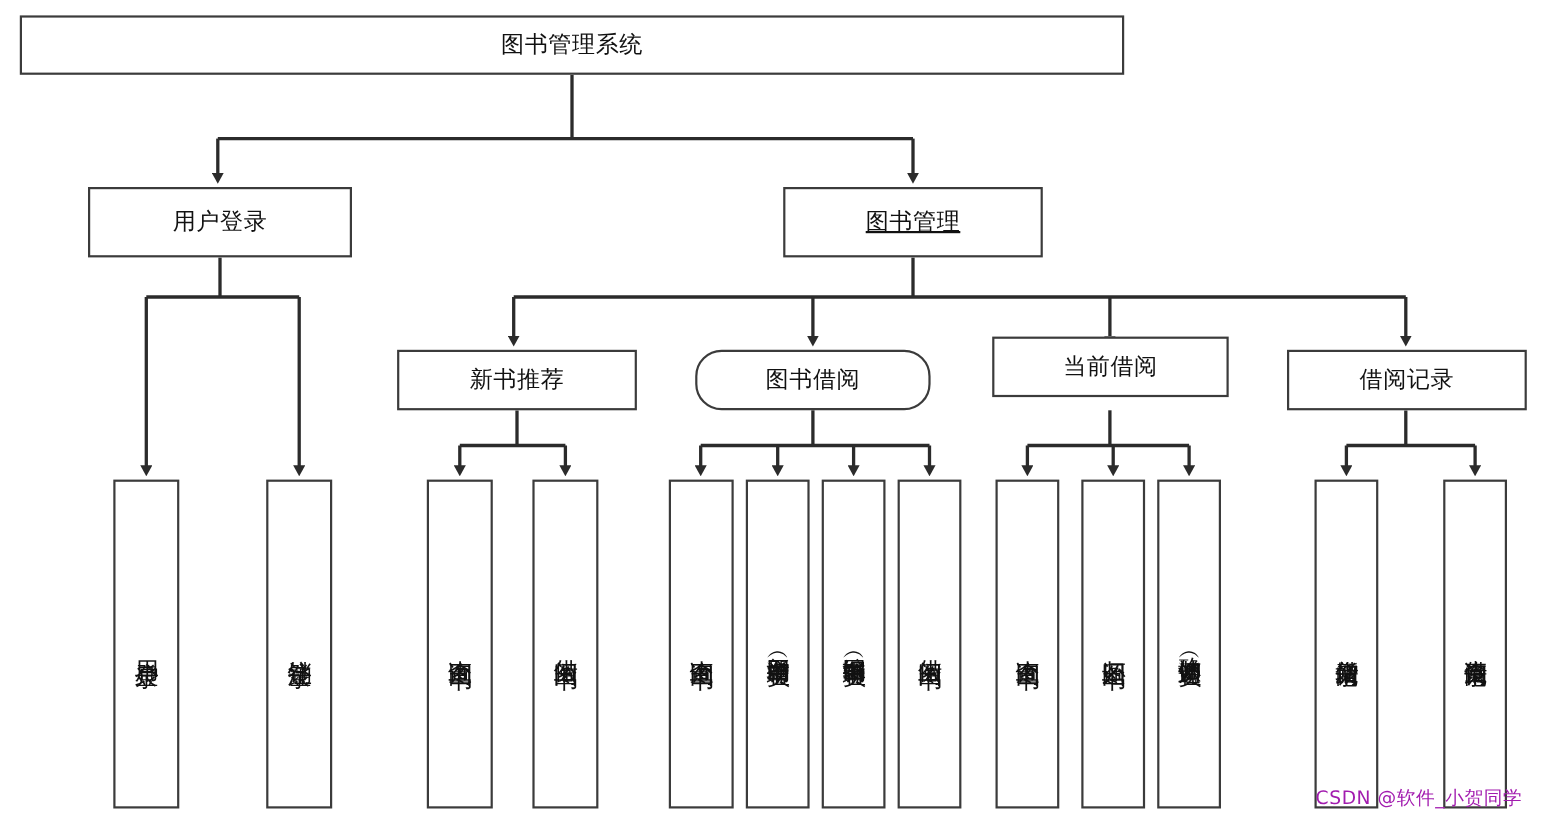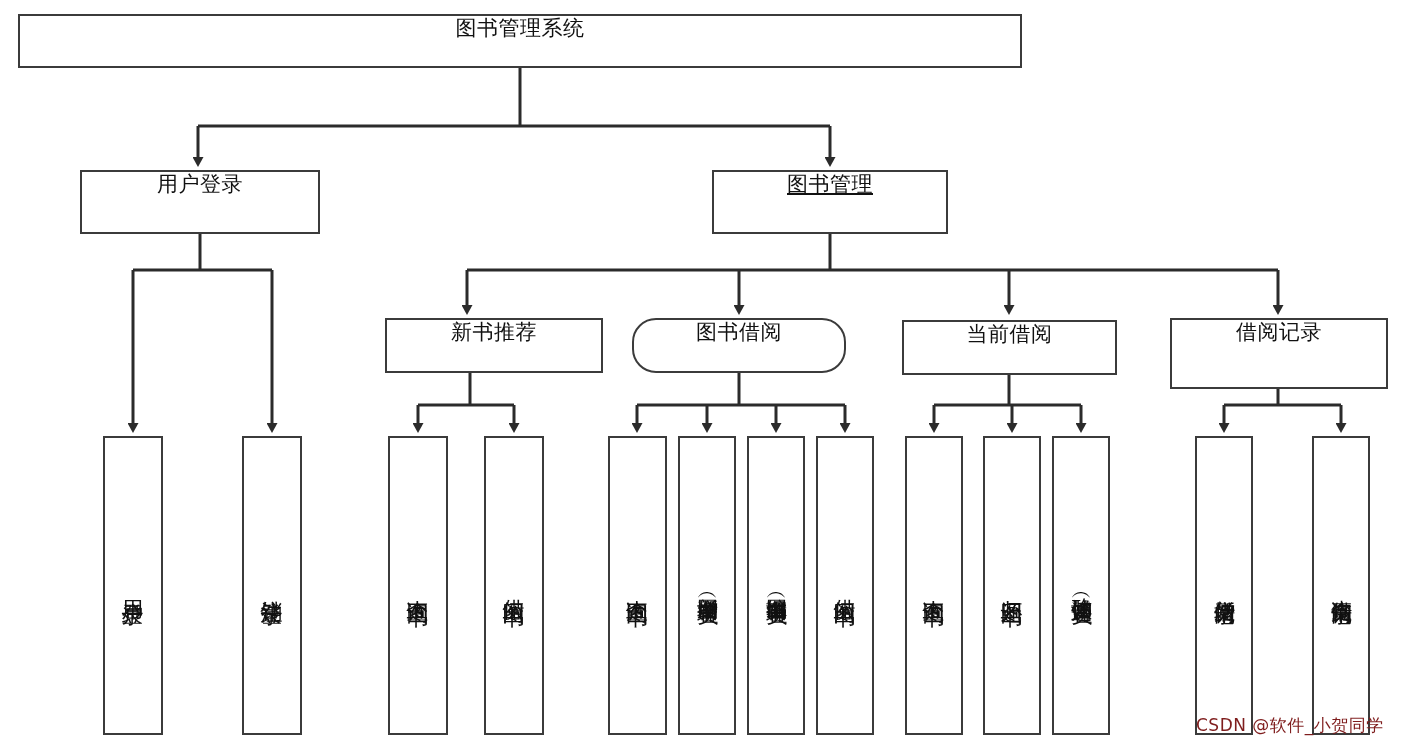--- a/index.html
+++ b/index.html
@@ -24,20 +24,21 @@
     width: 1405px;
     height: 747px;
     pointer-events: none;
   }
   .node {
     position: absolute;
     box-sizing: border-box;
     border: 2px solid #3b3b3b;
     background: #ffffff;
     display: flex;
+    align-items: center;
     justify-content: center;
     color: #111111;
   }
   .node-h .label {
     font-size: 21px;
     line-height: 1.2;
     letter-spacing: 0.5px;
     white-space: nowrap;
   }
   .node-root .label {
@@ -57,21 +58,21 @@
     white-space: nowrap;
   }
   .node-v.tall .label {
     font-size: 21px;
     line-height: 1.3;
     letter-spacing: 1px;
   }
   .watermark {
     position: absolute;
     font-size: 17px;
-    color: #7f1d1d;
+    color: #a21caf;
     white-space: nowrap;
     letter-spacing: 0.5px;
   }
 </style>
 </head>
 <body>
 
 <div id="canvas">
 
   <svg class="wires" viewBox="0 0 1405 747" xmlns="http://www.w3.org/2000/svg">
@@ -144,33 +145,33 @@
   </div>
 
   <div class="node node-h" style="left:80px; top:170px; width:240px; height:64px;">
     <span class="label">用户登录</span>
   </div>
 
   <div class="node node-h" style="left:712px; top:170px; width:236px; height:64px;text-decoration:underline;">
     <span class="label">图书管理</span>
   </div>
 
-  <div class="node node-h" style="left:361px; top:318px; width:218px; height:55px;margin-left:24px;">
+  <div class="node node-h" style="left:361px; top:318px; width:218px; height:55px;">
     <span class="label">新书推荐</span>
   </div>
 
   <div class="node node-h" style="left:632px; top:318px; width:214px; height:55px;border-radius:24px;">
     <span class="label">图书借阅</span>
   </div>
 
-  <div class="node node-h" style="left:902px; top:320px; width:215px; height:55px;">
+  <div class="node node-h" style="left:902px; top:306px; width:215px; height:55px;">
     <span class="label">当前借阅</span>
   </div>
 
-  <div class="node node-h" style="left:1170px; top:318px; width:218px; height:71px;">
+  <div class="node node-h" style="left:1170px; top:318px; width:218px; height:55px;">
     <span class="label">借阅记录</span>
   </div>
 
   <div class="node node-v" style="left:103px; top:436px; width:60px; height:299px;">
     <span class="label">用户登录</span>
   </div>
 
   <div class="node node-v" style="left:242px; top:436px; width:60px; height:299px;">
     <span class="label">注销登录</span>
   </div>

